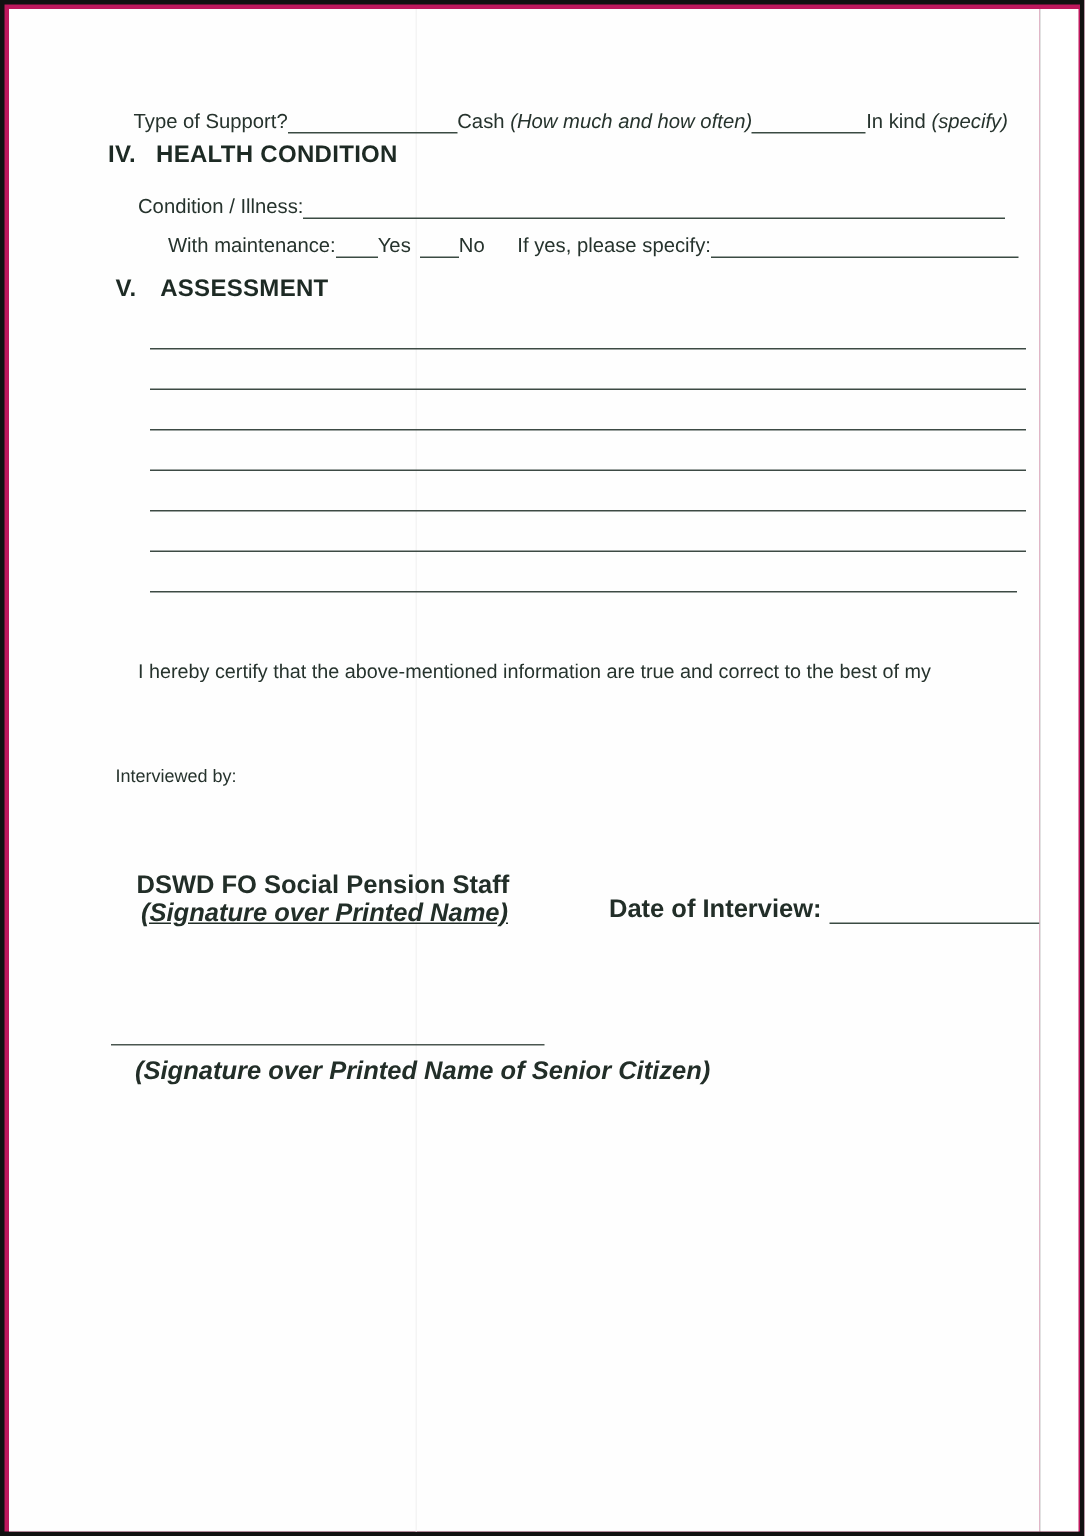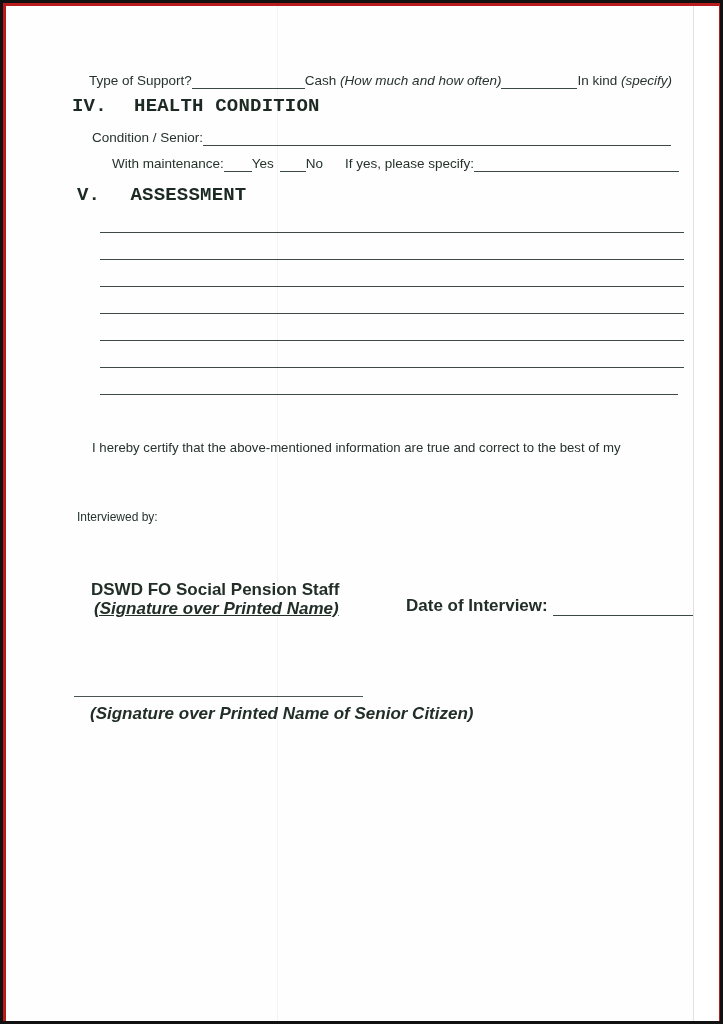--- a/index.html
+++ b/index.html
@@ -10,21 +10,21 @@
   }
   body {
     font-family: "Liberation Sans", sans-serif;
   }
 
   
   .scan-frame {
     position: relative;
     width: 723px;
     height: 1024px;
-    background: #b91c1c;
+    background: #be185d;
     box-sizing: border-box;
     border: 3px solid #111111;
     overflow: hidden;
   }
 
   
   .paper {
     position: absolute;
     left: 3px;
     top: 3px;
@@ -89,25 +89,24 @@
   .rule-thin {
     position: absolute;
     height: 0;
     border-top: 1.3px solid #4a5650;
   }
 
   
   .section-head {
     position: absolute;
     font-weight: bold;
-    font-size: 19px;
+    font-size: 16px;
     color: #1d2a24;
     letter-spacing: 0.2px;
     white-space: nowrap;
-    font-family: Liberation Mono, monospace;
   }
 
   
   .certify {
     position: absolute;
     left: 86px;
     top: 430px;
     width: 598px;
     font-size: 13.2px;
     line-height: 24px;
@@ -139,21 +138,21 @@
       <span class="italic">(specify)</span>
     </div>
 
     <div class="section-head" style="left:66px; top:89px;">
       <span>IV.</span>
       <span style="display:inline-block;width:4px;"></span>
       <span>HEALTH CONDITION</span>
     </div>
 
     <div class="txt" style="left:86px; top:123px;">
-      <span>Condition / Senior:</span><span class="blank" style="width:468px;"></span>
+      <span>Condition / Illness:</span><span class="blank" style="width:468px;"></span>
     </div>
 
     <div class="txt" style="left:86px; top:149px;margin-left:20px;">
       <span>With maintenance:</span><span class="blank" style="width:28px;"></span><span>Yes</span><span class="blank" style="width:26px;margin-left:6px;"></span><span>No</span>
       <span style="display:inline-block;width:18px;"></span><span>If yes, please specify:</span><span class="blank" style="width:205px;"></span>
     </div>
 
     <div class="section-head" style="left:71px; top:178px;">
       <span>V.</span>
       <span style="display:inline-block;width:7px;"></span>

